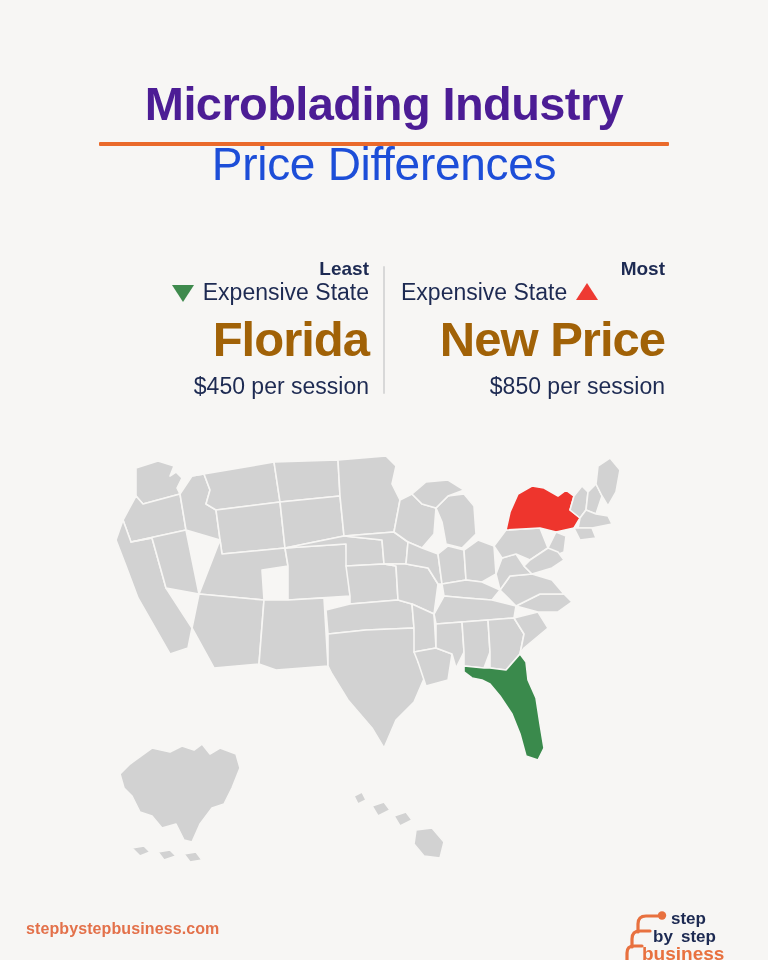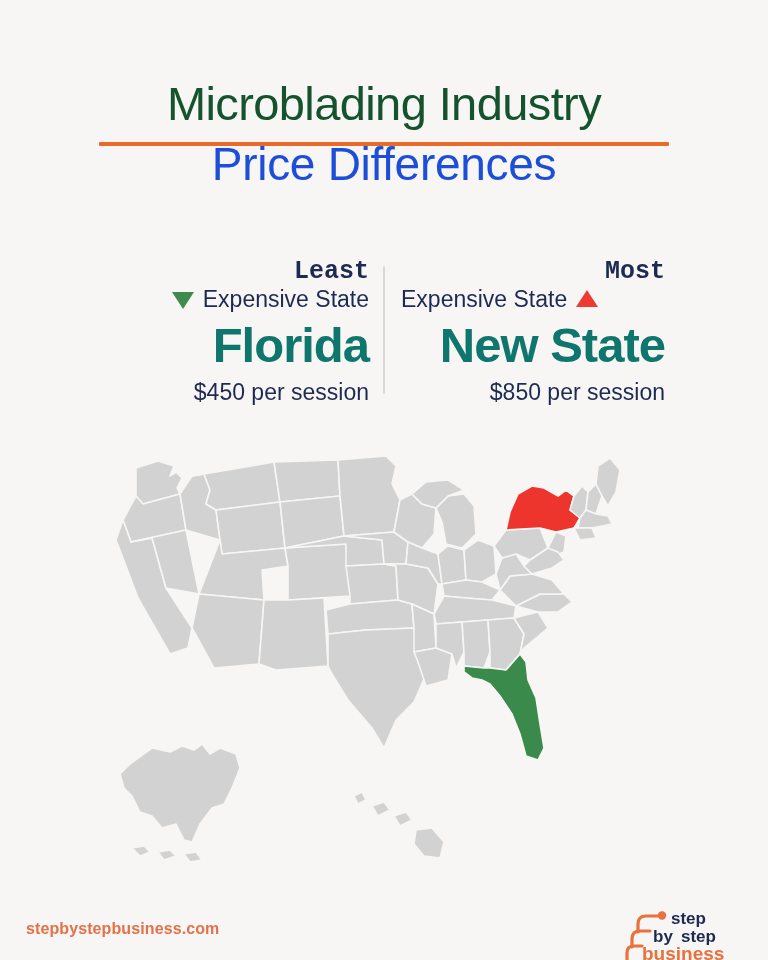--- a/index.html
+++ b/index.html
@@ -22,22 +22,22 @@
     position: absolute;
     top: 78px;
     left: 0;
     width: 768px;
     text-align: center;
   }
   .title-line1 {
     display: inline-block;
     position: relative;
     font-size: 47px;
-    font-weight: normal;
-    color: #14532d;
+    font-weight: bold;
+    color: #4c1d95;
     letter-spacing: -0.6px;
     line-height: 1.1;
     padding-bottom: 2px;
   }
   .title-underline {
     position: absolute;
     left: 50%;
     transform: translateX(-50%);
     top: 142px;
     width: 570px;
@@ -71,25 +71,24 @@
   .divider {
     width: 2px;
     height: 128px;
     background: #d8d8d8;
     margin-top: 8px;
     border-radius: 1px;
     flex: 0 0 2px;
   }
 
   .kicker {
-    font-size: 25px;
+    font-size: 19px;
     font-weight: bold;
     color: #1d2a52;
     line-height: 1.12;
-    font-family: Liberation Mono, monospace;
   }
   .sub-row {
     display: flex;
     align-items: center;
     gap: 9px;
     font-size: 23px;
     color: #1d2a52;
     line-height: 1.15;
   }
   .stat-left .sub-row { justify-content: flex-end; }
@@ -108,21 +107,21 @@
   .tri-up {
     border-left: 11px solid transparent;
     border-right: 11px solid transparent;
     border-bottom: 17px solid #ee3a32;
     margin-top: -2px;
   }
 
   .state-name {
     font-size: 49px;
     font-weight: bold;
-    color: #0f766e;
+    color: #a16207;
     letter-spacing: -1px;
     line-height: 1.12;
     margin-top: 6px;
     white-space: nowrap;
   }
   .price {
     font-size: 23px;
     font-weight: normal;
     color: #1d2a52;
     line-height: 1.2;
@@ -187,21 +186,21 @@
     </div>
 
     <div class="divider"></div>
 
     <div class="stat-col stat-right">
       <div class="kicker">Most</div>
       <div class="sub-row">
         <span>Expensive State</span>
         <span class="tri tri-up"></span>
       </div>
-      <div class="state-name">New State</div>
+      <div class="state-name">New Price</div>
       <div class="price">$850 per session</div>
     </div>
 
   </div>
 
   <div class="map-wrap">
     <svg viewBox="0 0 580 450" xmlns="http://www.w3.org/2000/svg">
       <g>
 
         <path class="st" d="M40 20 L62 13 L78 18 L74 28 L80 24 L86 30 L81 40 L84 46 L47 56 L40 48 Z"></path>

